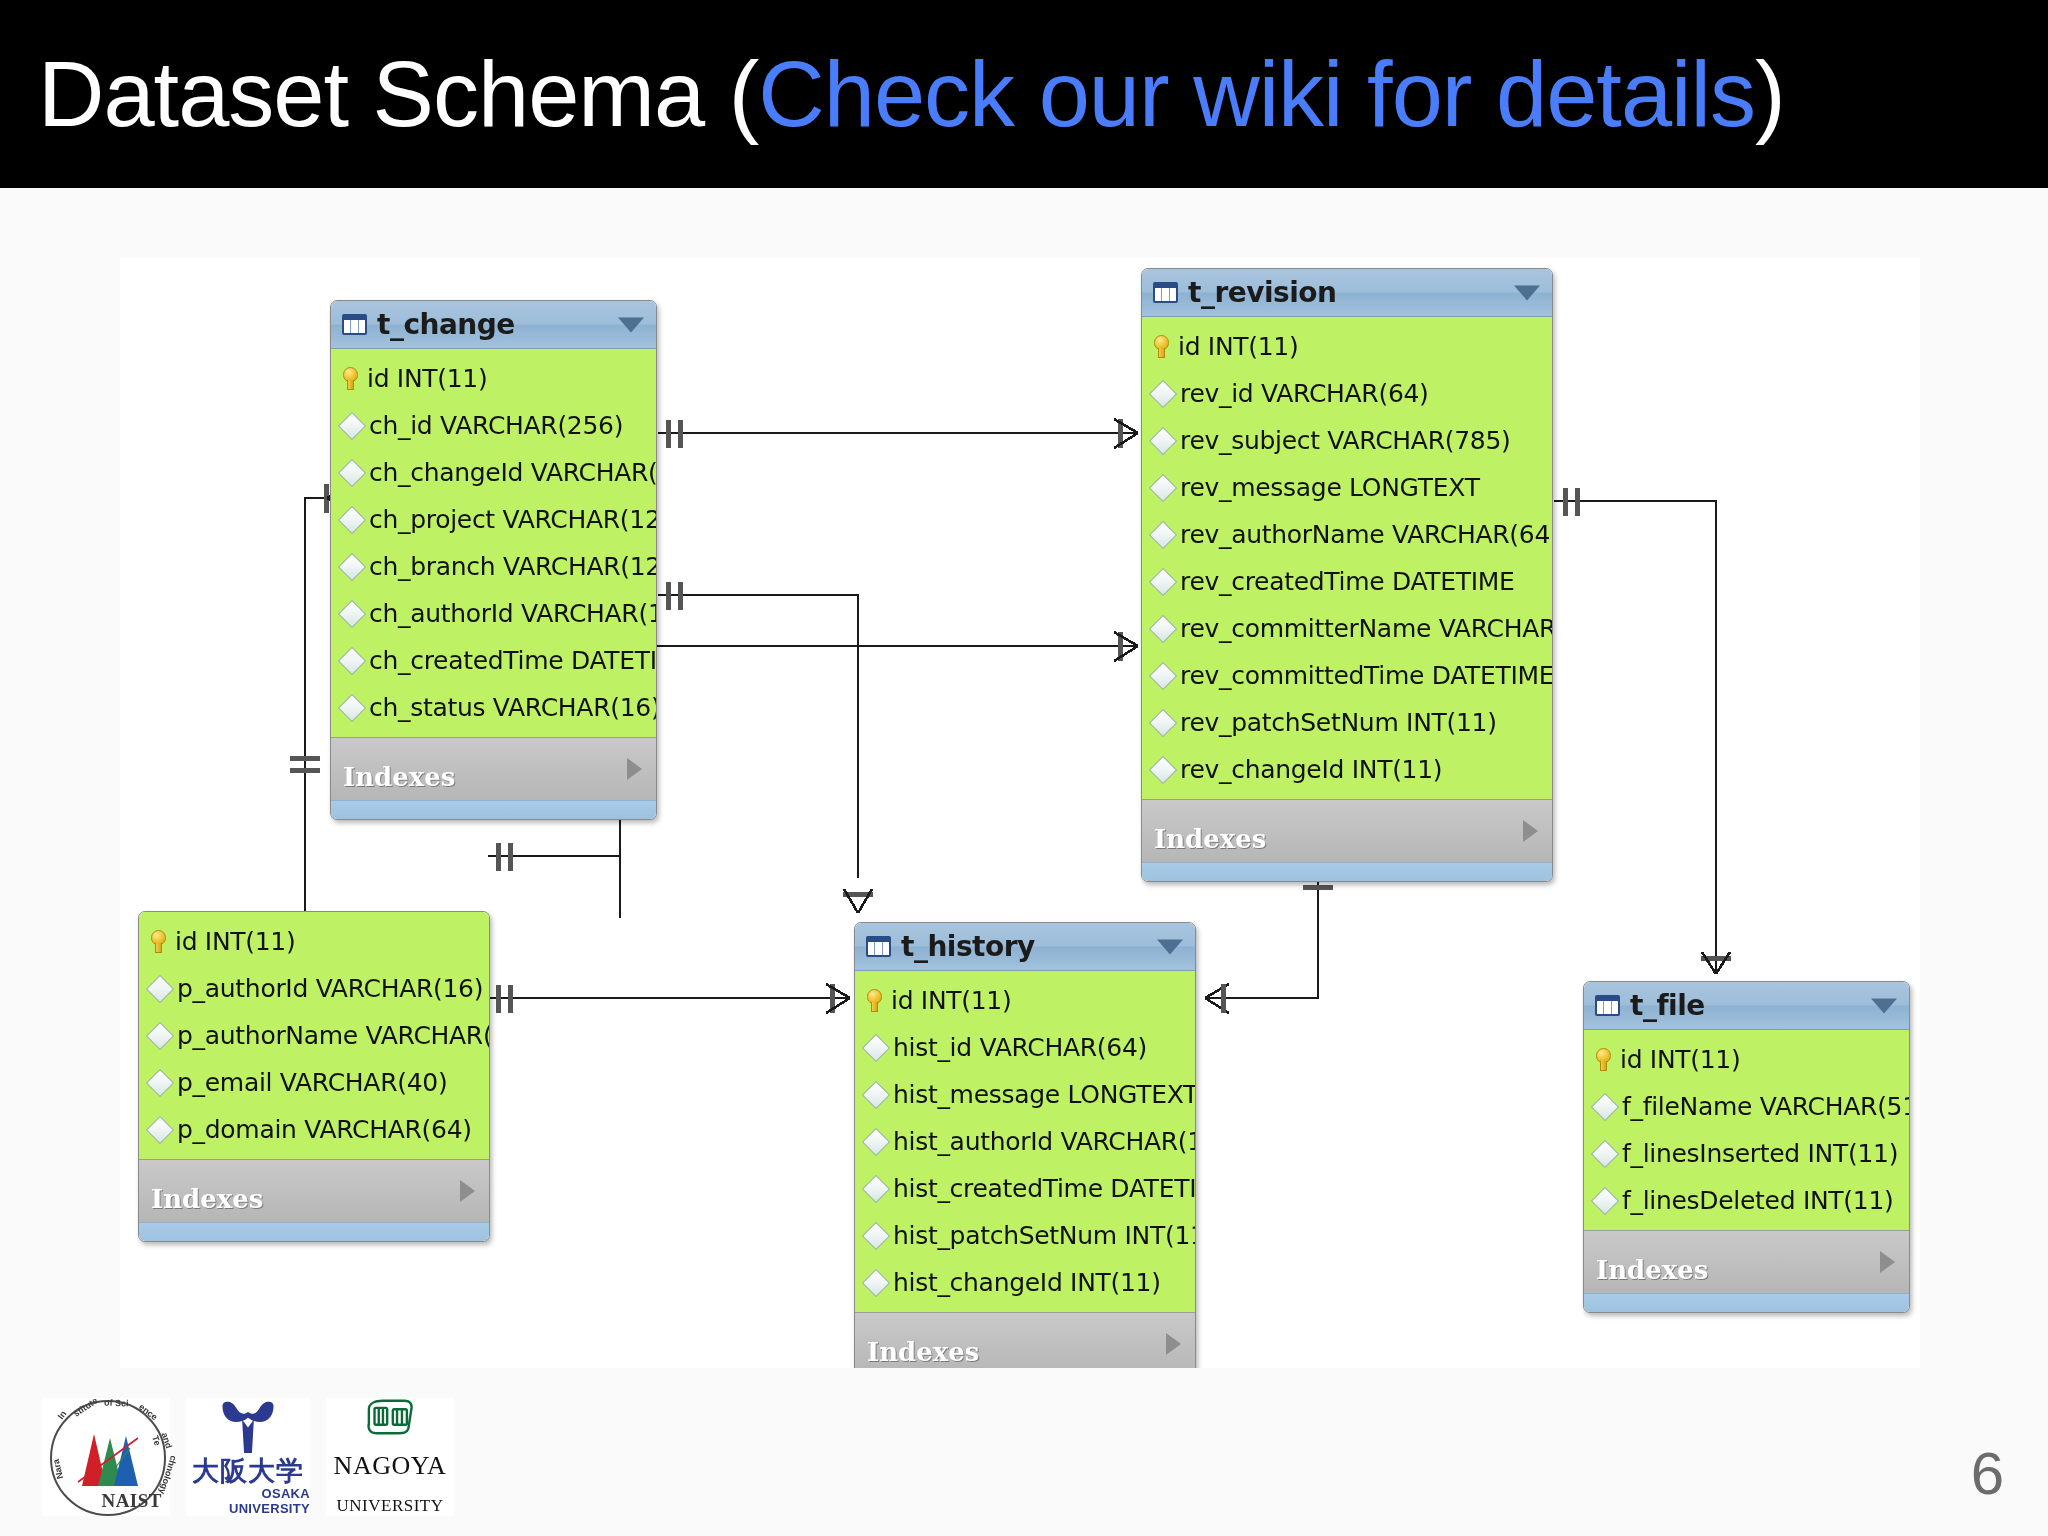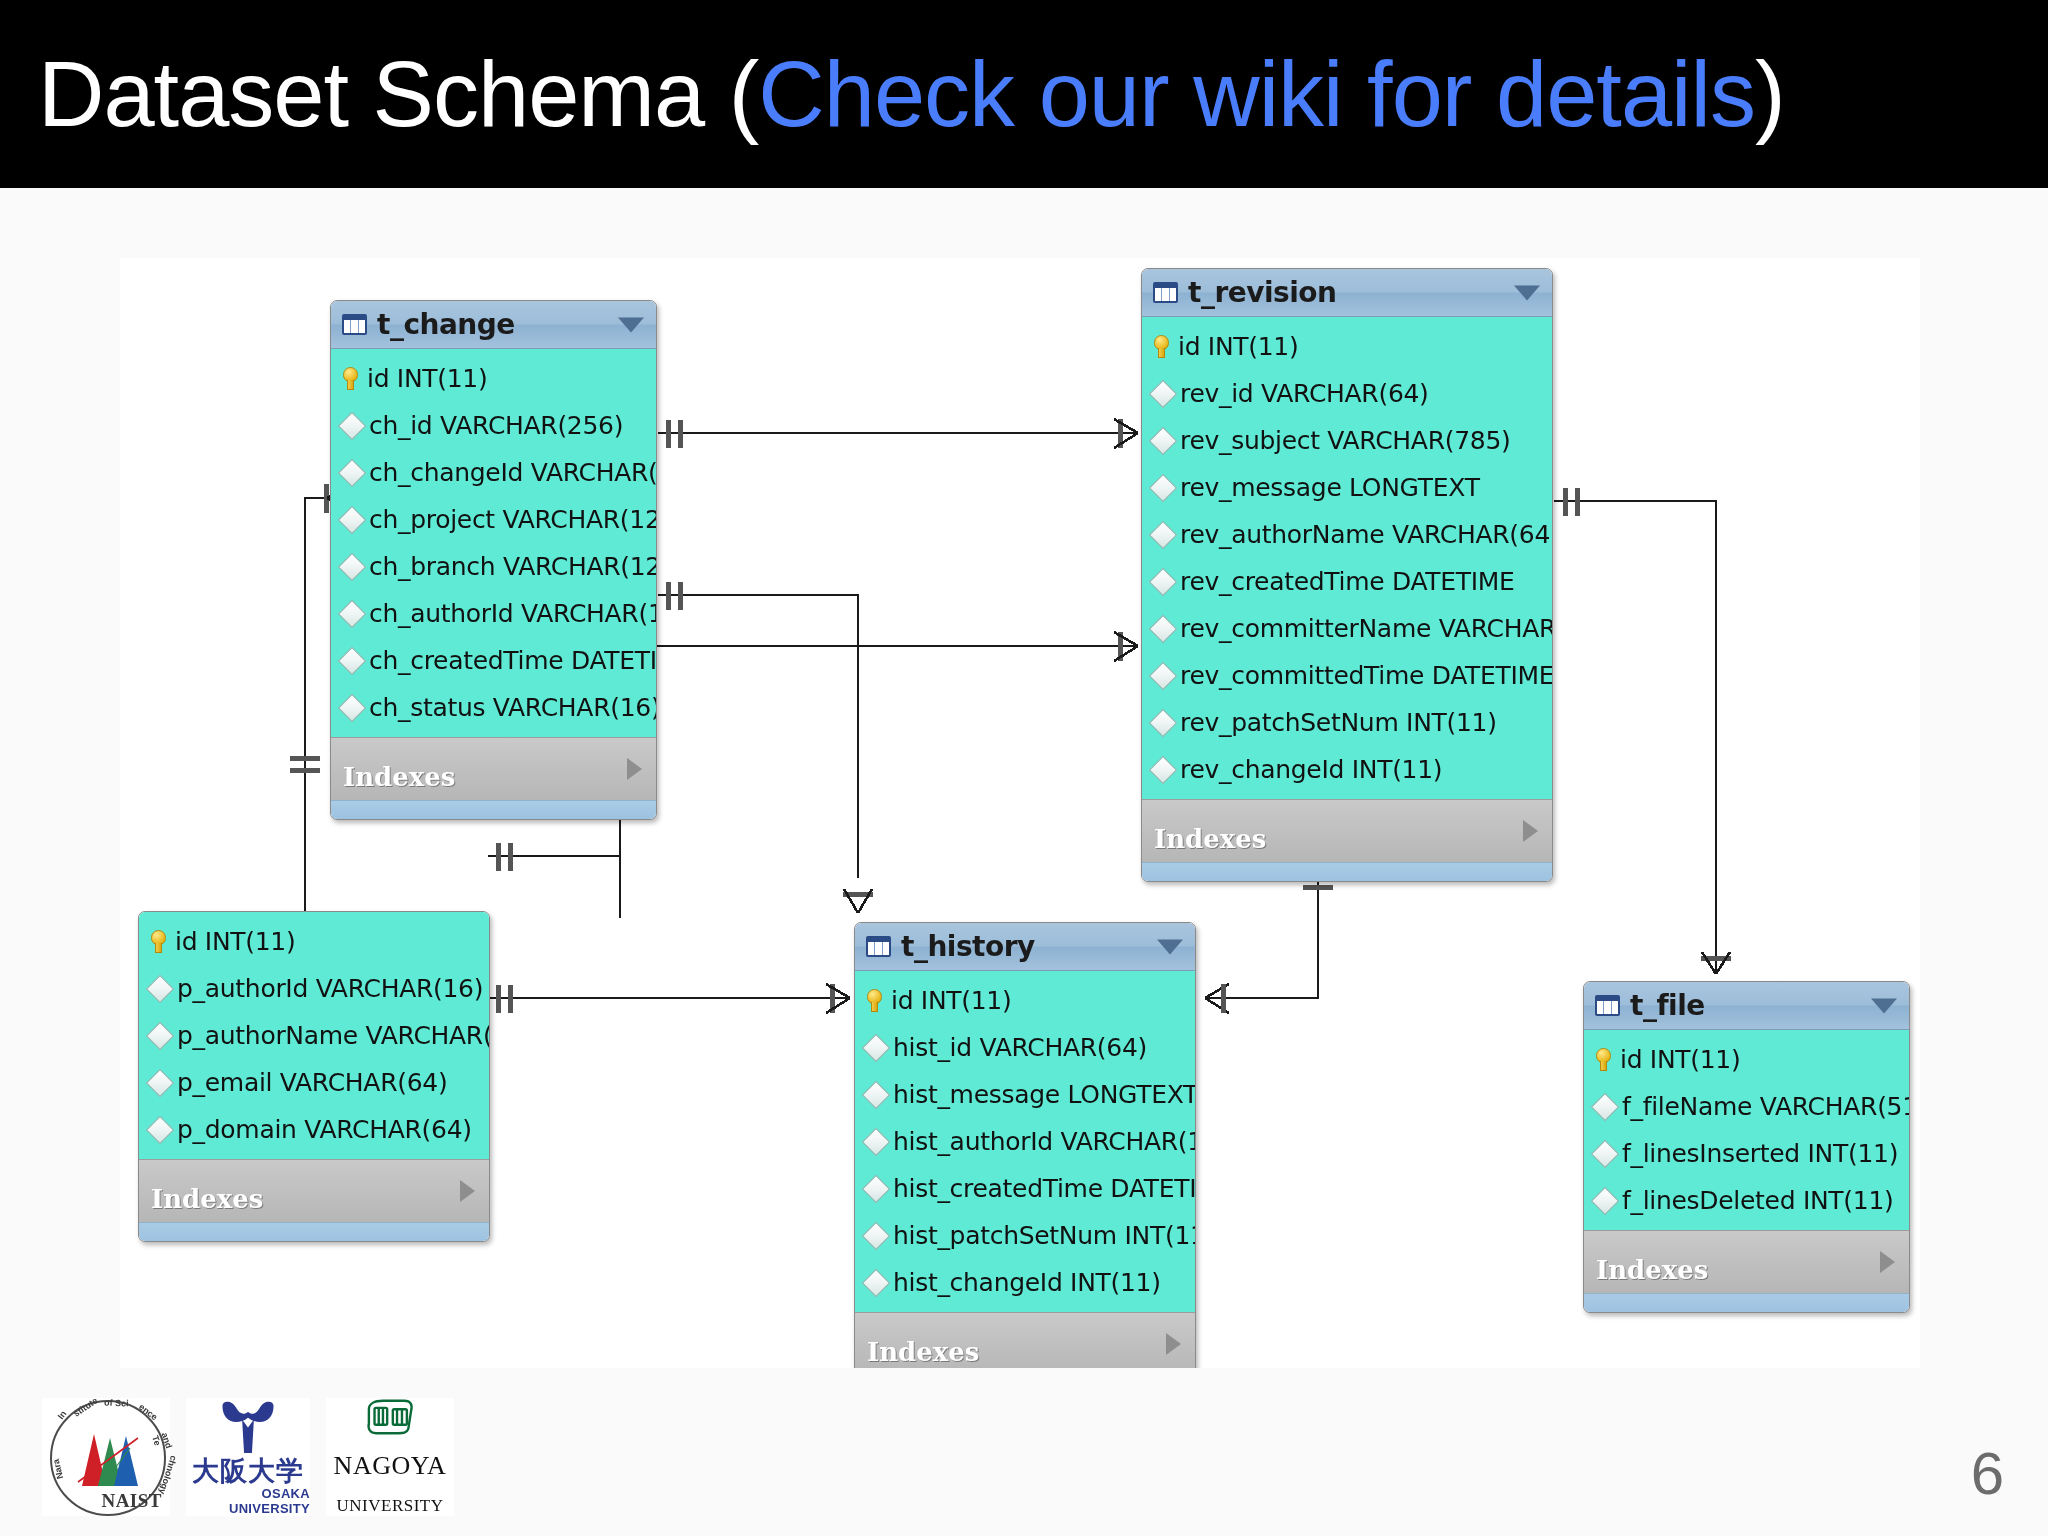--- a/index.html
+++ b/index.html
@@ -84,21 +84,21 @@
     white-space:nowrap;
   }
   .hdr-caret{
     position:absolute;right:12px;top:50%;transform:translateY(-50%);
     width:0;height:0;
     border-left:13px solid transparent;
     border-right:13px solid transparent;
     border-top:15px solid #4e6f91;
   }
   .col-list{
-    background:#5eead4;
+    background:#bef264;
     padding:6px 0 6px 0;
   }
   .er-col{
     display:flex;align-items:center;
     height:47px;
     padding-left:11px;
     white-space:nowrap;
   }
   .col-text{
     font-size:25px;color:#111111;
@@ -413,21 +413,21 @@
       <div class="er-col">
         <span class="gl-diamond"></span>
         <span class="col-text">p_authorId VARCHAR(16)</span>
       </div>
       <div class="er-col">
         <span class="gl-diamond"></span>
         <span class="col-text">p_authorName VARCHAR(64)</span>
       </div>
       <div class="er-col">
         <span class="gl-diamond"></span>
-        <span class="col-text">p_email VARCHAR(64)</span>
+        <span class="col-text">p_email VARCHAR(40)</span>
       </div>
       <div class="er-col">
         <span class="gl-diamond"></span>
         <span class="col-text">p_domain VARCHAR(64)</span>
       </div>
     </div>
     <div class="indexes-bar">
       <span class="indexes-label">Indexes</span>
       <span class="idx-caret"></span>
     </div>

